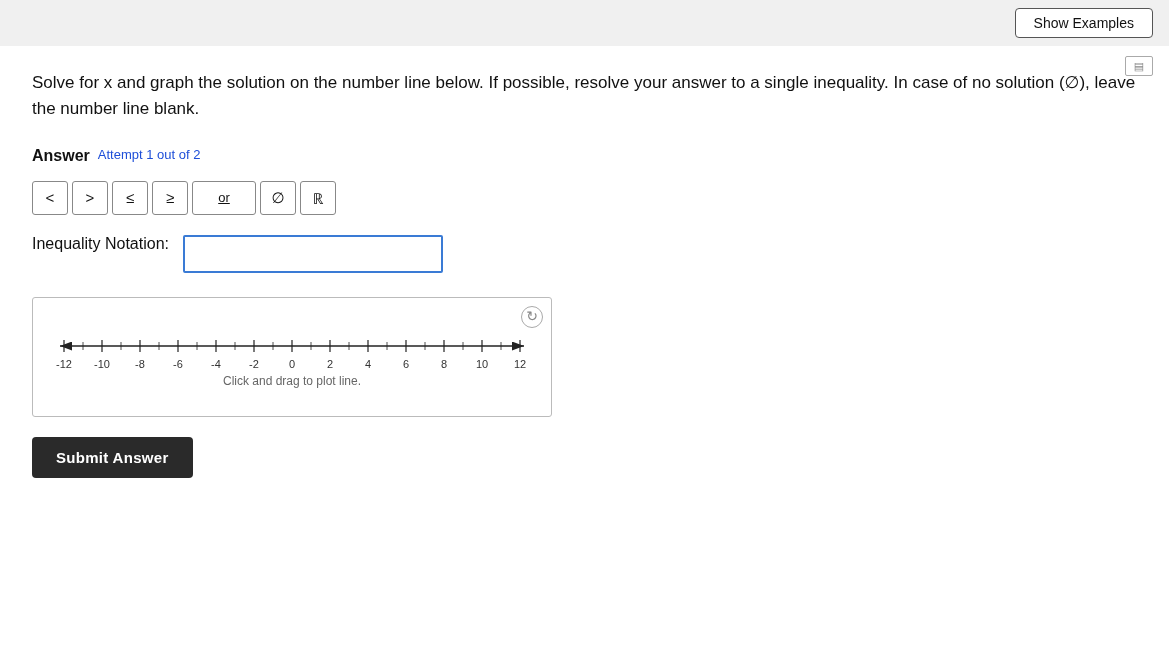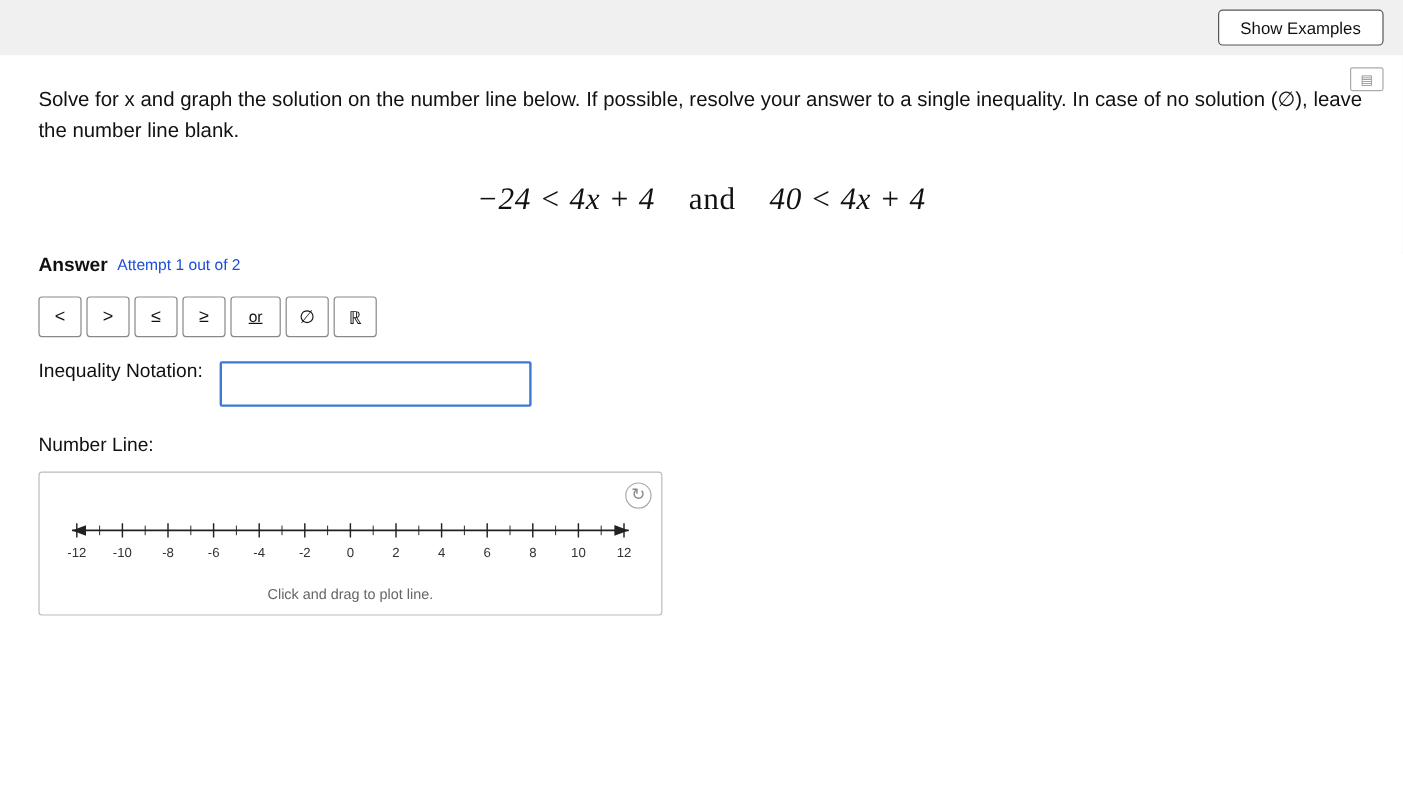--- a/index.html
+++ b/index.html
@@ -94,21 +94,21 @@
       font-size: 15px;
       cursor: pointer;
       display: flex;
       align-items: center;
       justify-content: center;
       font-family: Arial, sans-serif;
       color: #111;
     }
 
     .sym-btn.or-btn {
-      width: 42px;
+      width: 64px;
       font-size: 13px;
       text-decoration: underline;
     }
 
     .inequality-notation-row {
       display: flex;
       align-items: flex-start;
       gap: 14px;
       margin-bottom: 24px;
       font-family: Arial, sans-serif;
@@ -161,21 +161,21 @@
 
     .number-line-svg {
       position: absolute;
       left: 0;
       top: 20px;
       width: 100%;
     }
 
     .click-drag-hint {
       position: absolute;
-      bottom: 10px;
+      bottom: 28px;
       left: 50%;
       transform: translateX(-50%);
       font-size: 12px;
       color: #666;
       font-family: Arial, sans-serif;
       white-space: nowrap;
     }
 
     .submit-btn {
       background: #2a2a2a;
@@ -215,27 +215,20 @@
 
 <div class="main-content">
 
   
   <div class="top-right-icon">▤</div>
 
   
   <p class="problem-text">Solve for x and graph the solution on the number line below. If possible, resolve your answer to a single inequality. In case of no solution (∅), leave the number line blank.</p>
 
   
-  <div class="equation-block">
-    <span class="math">−24 &lt; 4x + 4</span>
-    &nbsp;&nbsp;
-    <span>and</span>
-    &nbsp;&nbsp;
-    <span class="math">40 &lt; 4x + 4</span>
-  </div>
 
   
   <div class="answer-label">
     <strong>Answer</strong>
     <span class="attempt-text">Attempt 1 out of 2</span>
   </div>
 
   
   <div class="symbol-buttons">
     <button class="sym-btn">&lt;</button>
@@ -247,21 +240,20 @@
     <button class="sym-btn">ℝ</button>
   </div>
 
   
   <div class="inequality-notation-row">
     <span>Inequality Notation:</span>
     <input class="notation-input" type="text" style="">
   </div>
 
   
-  <div class="number-line-label">Number Line:</div>
 
   <div class="number-line-container">
 
     <div class="number-line-refresh">
       <span>↻</span>
     </div>
 
     <svg class="number-line-svg" viewBox="0 0 496 70" height="70" xmlns="http://www.w3.org/2000/svg">
 
       <defs>
@@ -325,14 +317,15 @@
       <line x1="343" y1="24" x2="343" y2="32" stroke="#222" stroke-width="0.8"></line>
       <line x1="381" y1="24" x2="381" y2="32" stroke="#222" stroke-width="0.8"></line>
       <line x1="419" y1="24" x2="419" y2="32" stroke="#222" stroke-width="0.8"></line>
       <line x1="457" y1="24" x2="457" y2="32" stroke="#222" stroke-width="0.8"></line>
     </svg>
 
     <div class="click-drag-hint">Click and drag to plot line.</div>
   </div>
 
   
+  <button class="submit-btn">Submit Answer</button>
 
 </div>
 
 </body></html>

